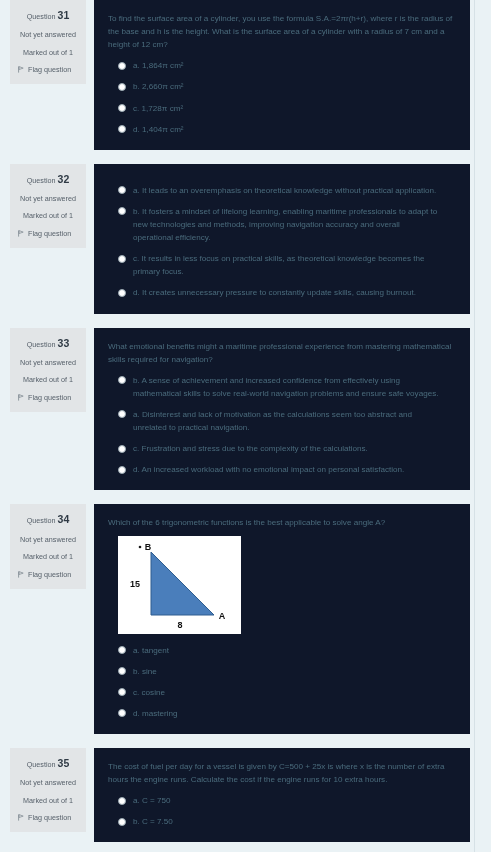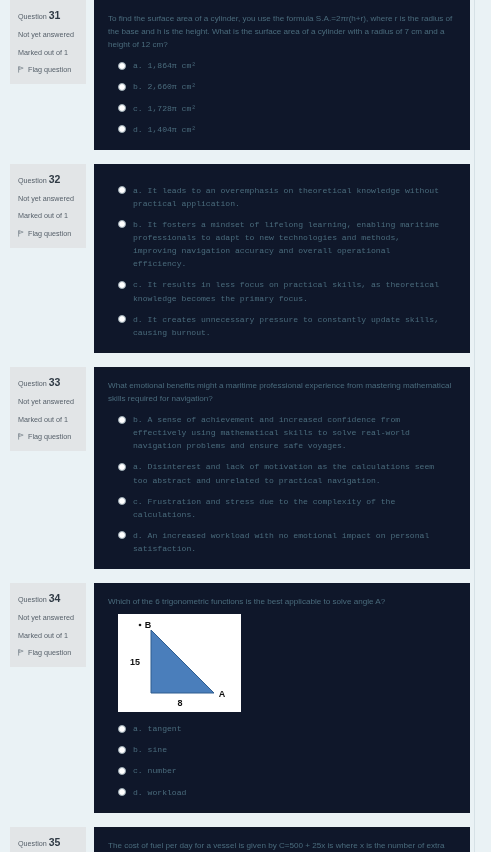--- a/index.html
+++ b/index.html
@@ -42,20 +42,21 @@
     color: #5b6671;
     padding: 8px 8px 10px 8px;
     box-sizing: content-box;
     align-self: flex-start;
   }
   .qinfo-row {
     font-size: 7.2px;
     line-height: 1.45;
     margin-bottom: 7px;
     color: #555f69;
+    text-align: center;
   }
   .qinfo-row:last-child { margin-bottom: 0; }
   .qnum-label { font-size: 7.2px; }
   .qnum-value {
     font-size: 10.5px;
     font-weight: bold;
     color: #2f3a45;
     margin-left: 2px;
   }
   .flag-row {
@@ -101,21 +102,20 @@
     flex: 0 0 auto;
     margin-top: 2.5px;
     margin-right: 7px;
     margin-left: 10px;
   }
   .answer-label {
     font-size: 8.1px;
     line-height: 1.62;
     color: #4a6b7c;
     padding-right: 14px;
-    font-family: Liberation Mono, monospace;
   }
 
   
   .figure {
     background: #ffffff;
     width: 123px;
     height: 98px;
     margin: 4px 0 10px 10px;
     position: relative;
   }
@@ -268,25 +268,25 @@
             <div class="answer">
               <span class="radio"></span>
               <span class="answer-label">a. tangent</span>
             </div>
             <div class="answer">
               <span class="radio"></span>
               <span class="answer-label">b. sine</span>
             </div>
             <div class="answer">
               <span class="radio"></span>
-              <span class="answer-label">c. number</span>
-            </div>
-            <div class="answer">
-              <span class="radio"></span>
-              <span class="answer-label">d. workload</span>
+              <span class="answer-label">c. cosine</span>
+            </div>
+            <div class="answer">
+              <span class="radio"></span>
+              <span class="answer-label">d. mastering</span>
             </div>
           </div>
         </div>
       </div>
       <div class="question">
         <div class="qinfo">
           <div class="qinfo-row"><span class="qnum-label">Question</span><span class="qnum-value">35</span></div>
           <div class="qinfo-row">Not yet answered</div>
           <div class="qinfo-row">Marked out of 1</div>
           <div class="flag-row">

